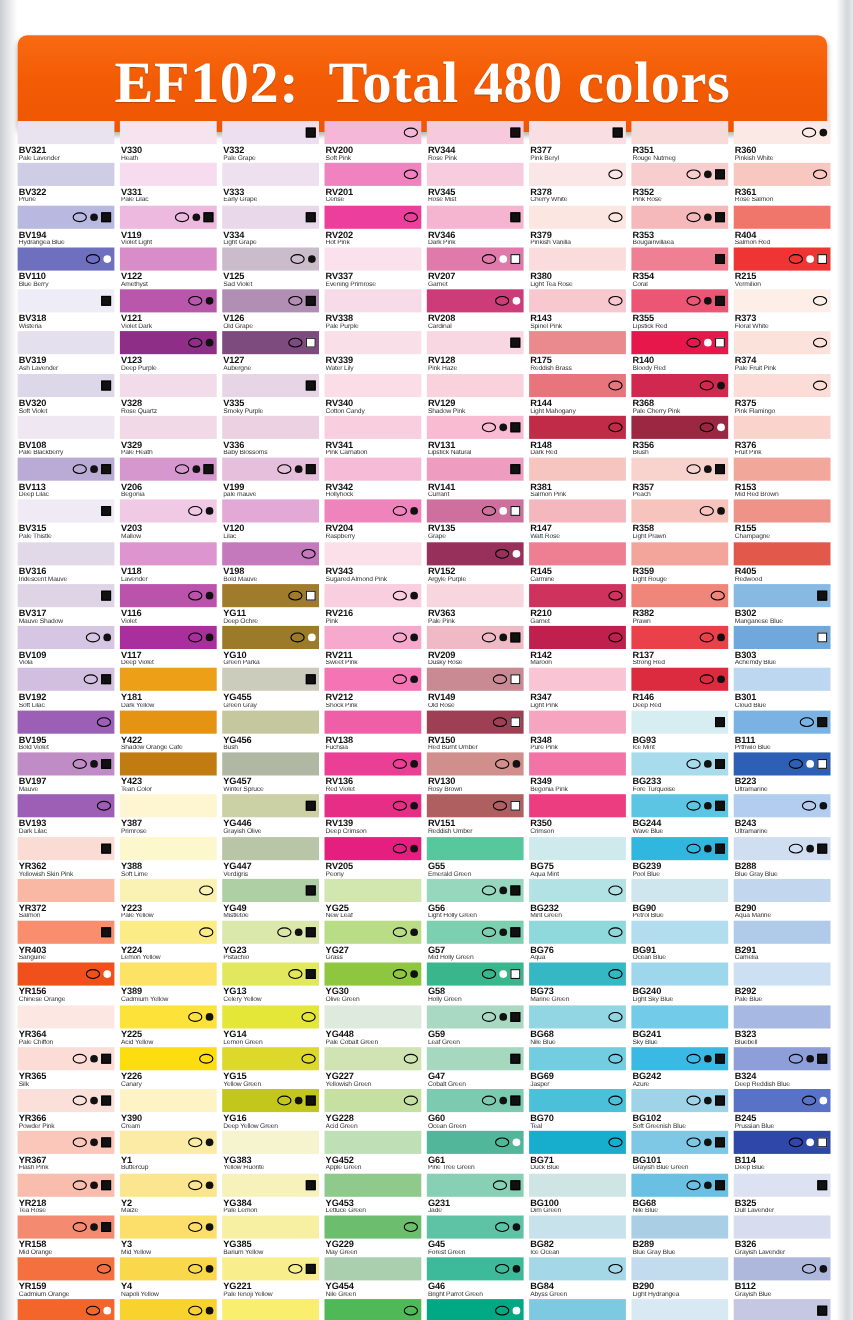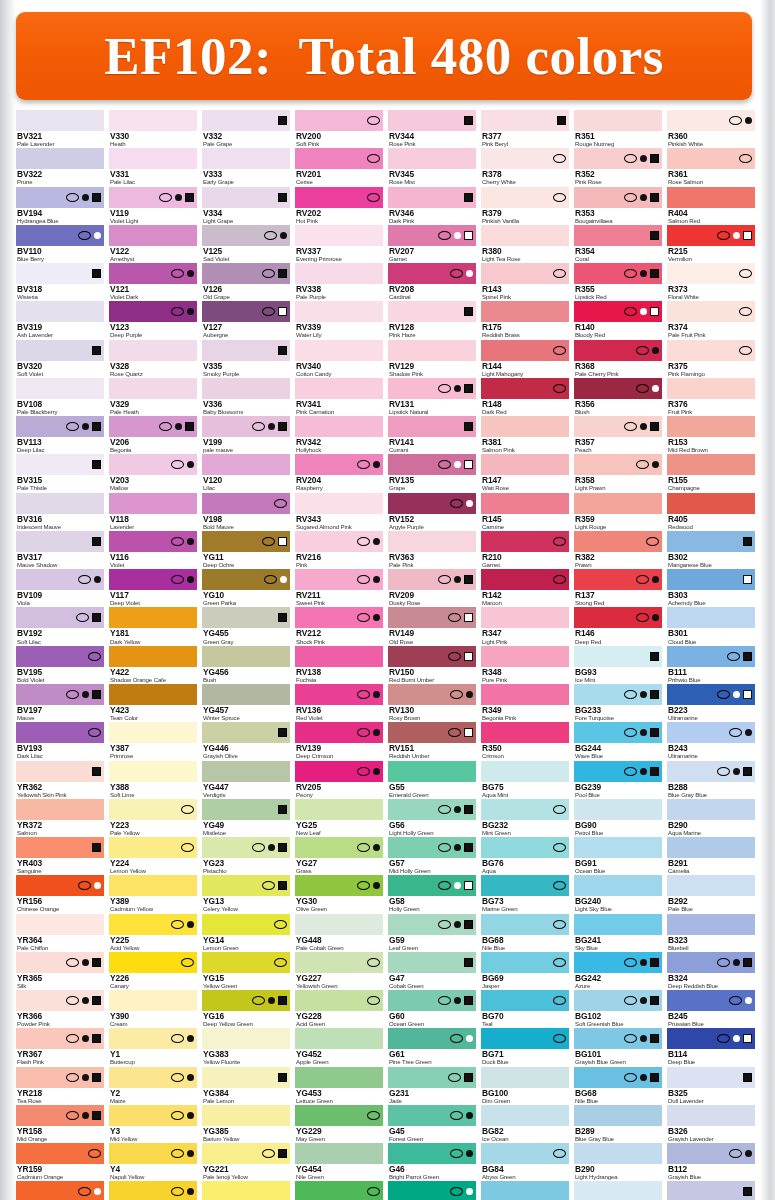--- a/index.html
+++ b/index.html
@@ -10,21 +10,21 @@
     overflow:hidden;
     position:relative;
   }
   
   #sheet{
     position:absolute;left:0;top:0;width:775px;height:1200px;
     background:linear-gradient(90deg,#c9ccd2 0px,#dfe1e4 6px,#ffffff 16px,#ffffff 760px,#d4d7db 770px,#e4e5e7 775px);
   }
   
   #banner-wrap{
-    position:absolute;left:16px;top:12px;width:736px;height:88px;
+    position:absolute;left:16px;top:32px;width:736px;height:88px;
   }
   #banner{
     width:100%;height:100%;
     background:linear-gradient(180deg,#f96a12 0%,#f35c05 45%,#ee5602 100%);
     border-radius:9px;
     box-shadow:0 3px 5px rgba(0,0,0,.28);
     display:flex;align-items:center;justify-content:center;
   }
   #banner-title{
     font-family:"Liberation Serif", serif;

